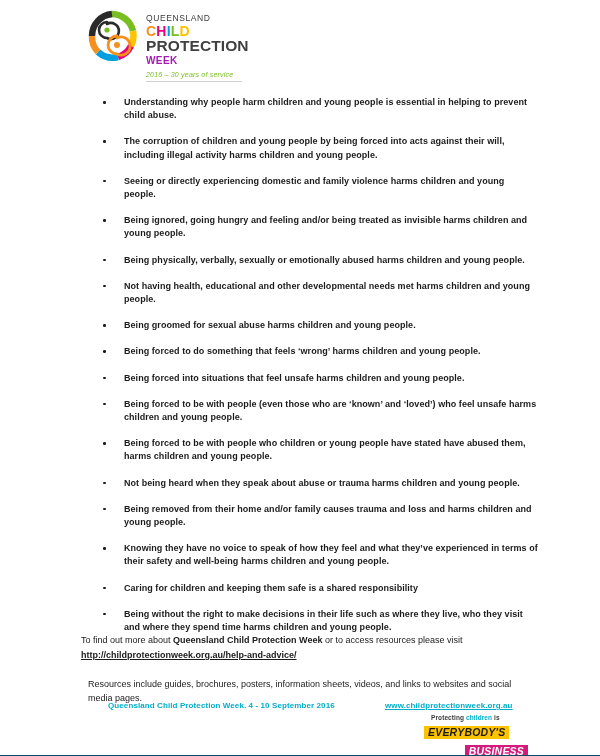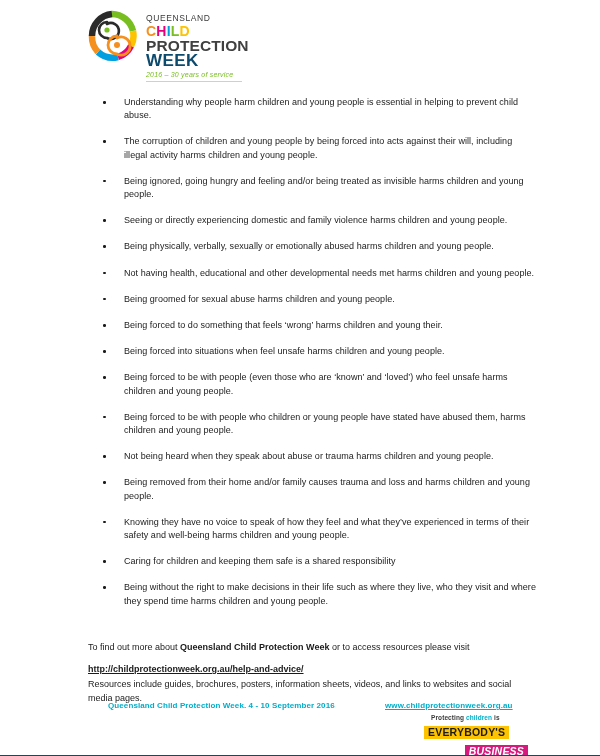--- a/index.html
+++ b/index.html
@@ -60,23 +60,23 @@
   .c-g { color: #78be20; }
   .c-y { color: #fdc300; }
   .lt-protection {
     font-size: 15.5px;
     font-weight: bold;
     color: #404040;
     letter-spacing: 0.1px;
     line-height: 16px;
   }
   .lt-week {
-    font-size: 17px;
-    font-weight: bold;
-    color: #0c4a6e;
+    font-size: 10px;
+    font-weight: bold;
+    color: #a21caf;
     letter-spacing: 0.4px;
     line-height: 14px;
   }
   .lt-tagline {
     margin-top: 2px;
     font-size: 7px;
     color: #78be20;
     font-style: italic;
     letter-spacing: 0.2px;
     line-height: 9px;
@@ -96,21 +96,21 @@
     width: 440px;
     margin: 0;
     padding: 0;
     list-style: none;
   }
   .bullet {
     position: relative;
     padding-left: 26px;
     margin-bottom: 13px;
     font-size: 9px;
-    font-weight: normal;
+    font-weight: bold;
     color: #1b1b1b;
     line-height: 13.2px;
     letter-spacing: 0.05px;
   }
   .bullet-dot {
     position: absolute;
     left: 5px;
     top: 5px;
     width: 2.6px;
     height: 2.6px;
@@ -121,21 +121,21 @@
   
   .closing {
     position: absolute;
     left: 80px;
     top: 632px;
     width: 450px;
     font-size: 9px;
     color: #1b1b1b;
     line-height: 14px;
   }
-  .closing p { margin: 8px; }
+  .closing p { margin: 1px; }
   .closing .strong { font-weight: bold; }
   .closing a {
     font-weight: bold;
     color: #1b1b1b;
     text-decoration: underline;
   }
   .resources {
     position: absolute;
     left: 80px;
     top: 670px;
@@ -182,20 +182,21 @@
     line-height: 8px;
     letter-spacing: 0.1px;
   }
   .eb-line1 .kids { color: #00aeca; }
   .eb-everybody {
     display: inline-block;
     background: #fdc300;
     color: #1b1b1b;
     font-size: 10.5px;
     font-weight: bold;
+    font-style: italic;
     padding: 0px 4px 1px 4px;
     line-height: 12px;
     letter-spacing: 0.2px;
     margin-top: 1px;
   }
   .eb-business-wrap {
     text-align: right;
     margin-top: 1px;
   }
   .eb-business {
@@ -247,27 +248,27 @@
       <div class="lt-protection">PROTECTION</div>
       <div class="lt-week">WEEK</div>
       <div class="lt-tagline">2016 – 30 years of service</div>
       <div class="lt-rule"></div>
     </div>
   </div>
 
   <ul class="bullets" id="bullet-list">
       <li class="bullet"><span class="bullet-dot"></span><span>Understanding why people harm children and young people is essential in helping to prevent child abuse.</span></li>
       <li class="bullet"><span class="bullet-dot"></span><span>The corruption of children and young people by being forced into acts against their will, including illegal activity harms children and young people.</span></li>
+      <li class="bullet"><span class="bullet-dot"></span><span>Seeing or directly experiencing domestic and family violence harms children and young people.</span></li>
       <li class="bullet"><span class="bullet-dot"></span><span>Being ignored, going hungry and feeling and/or being treated as invisible harms children and young people.</span></li>
-      <li class="bullet"><span class="bullet-dot"></span><span>Seeing or directly experiencing domestic and family violence harms children and young people.</span></li>
       <li class="bullet"><span class="bullet-dot"></span><span>Being physically, verbally, sexually or emotionally abused harms children and young people.</span></li>
       <li class="bullet"><span class="bullet-dot"></span><span>Not having health, educational and other developmental needs met harms children and young people.</span></li>
       <li class="bullet"><span class="bullet-dot"></span><span>Being groomed for sexual abuse harms children and young people.</span></li>
-      <li class="bullet"><span class="bullet-dot"></span><span>Being forced to do something that feels ‘wrong’ harms children and young their.</span></li>
-      <li class="bullet"><span class="bullet-dot"></span><span>Being forced into situations when feel unsafe harms children and young people.</span></li>
+      <li class="bullet"><span class="bullet-dot"></span><span>Being forced to do something that feels ‘wrong’ harms children and young people.</span></li>
+      <li class="bullet"><span class="bullet-dot"></span><span>Being forced into situations that feel unsafe harms children and young people.</span></li>
       <li class="bullet"><span class="bullet-dot"></span><span>Being forced to be with people (even those who are ‘known’ and ‘loved’) who feel unsafe harms children and young people.</span></li>
       <li class="bullet"><span class="bullet-dot"></span><span>Being forced to be with people who children or young people have stated have abused them, harms children and young people.</span></li>
       <li class="bullet"><span class="bullet-dot"></span><span>Not being heard when they speak about abuse or trauma harms children and young people.</span></li>
       <li class="bullet"><span class="bullet-dot"></span><span>Being removed from their home and/or family causes trauma and loss and harms children and young people.</span></li>
       <li class="bullet"><span class="bullet-dot"></span><span>Knowing they have no voice to speak of how they feel and what they’ve experienced in terms of their safety and well-being harms children and young people.</span></li>
       <li class="bullet"><span class="bullet-dot"></span><span>Caring for children and keeping them safe is a shared responsibility</span></li>
       <li class="bullet"><span class="bullet-dot"></span><span>Being without the right to make decisions in their life such as where they live, who they visit and where they spend time harms children and young people.</span></li>
     </ul>
 
   <div class="closing">

